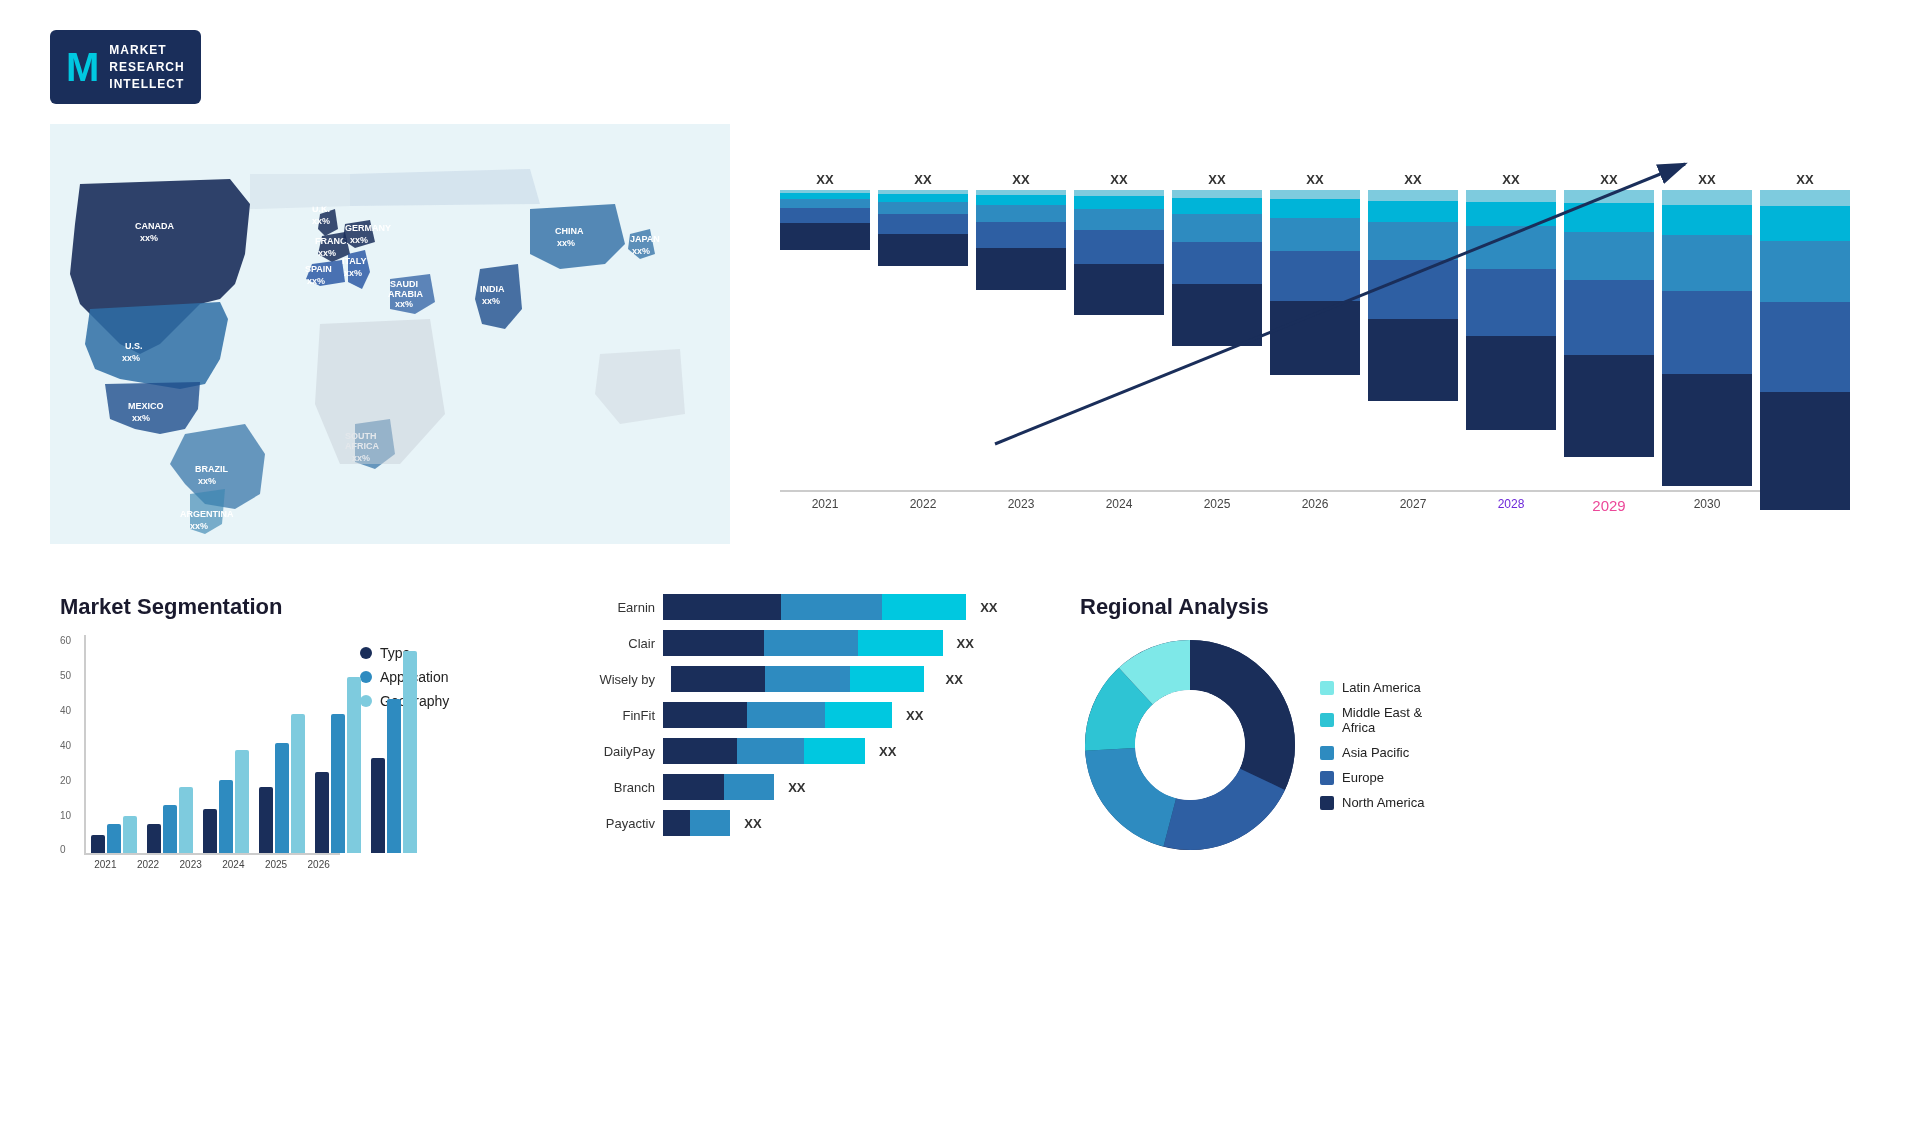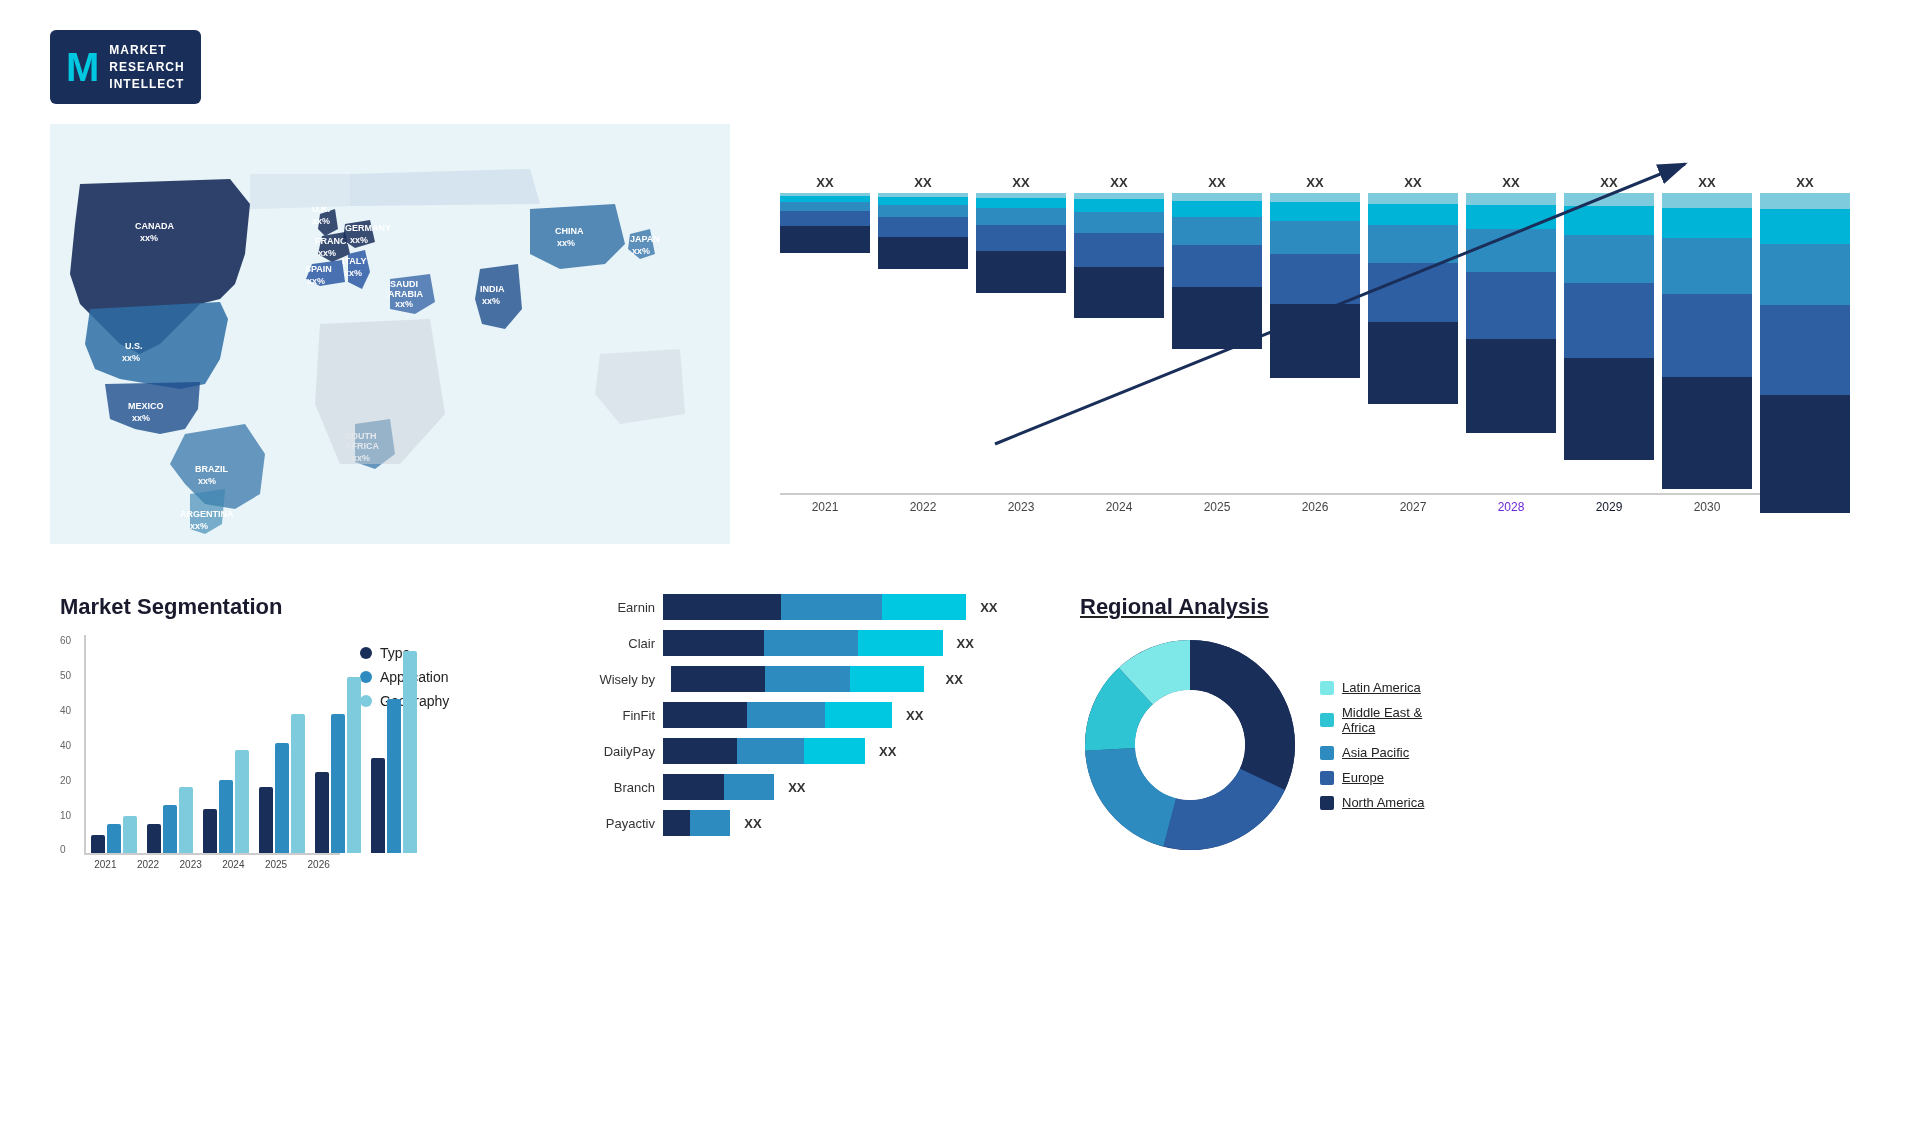--- a/index.html
+++ b/index.html
@@ -112,21 +112,20 @@
     }
 
     
     .players-section {
       padding: 10px;
     }
 
     
     .regional-section {
       padding: 10px;
-      text-decoration: underline;
     }
     .donut-area {
       display: flex;
       align-items: center;
       gap: 20px;
       margin-top: 10px;
     }
     .donut-legend {
       display: flex;
       flex-direction: column;
@@ -393,21 +392,21 @@
         </div>
         <div id="growth-x-labels" style="display:flex;gap:8px;padding-top:5px;">
             <div style="flex: 1 1 0%; text-align: center; font-size: 12px; color: rgb(68, 68, 68);">2021</div>
             <div style="flex: 1 1 0%; text-align: center; font-size: 12px; color: rgb(68, 68, 68);">2022</div>
             <div style="flex: 1 1 0%; text-align: center; font-size: 12px; color: rgb(68, 68, 68);">2023</div>
             <div style="flex: 1 1 0%; text-align: center; font-size: 12px; color: rgb(68, 68, 68);">2024</div>
             <div style="flex: 1 1 0%; text-align: center; font-size: 12px; color: rgb(68, 68, 68);">2025</div>
             <div style="flex: 1 1 0%; text-align: center; font-size: 12px; color: rgb(68, 68, 68);">2026</div>
             <div style="flex: 1 1 0%; text-align: center; font-size: 12px; color: rgb(68, 68, 68);">2027</div>
             <div style="flex: 1 1 0%; text-align: center; font-size: 12px; color: #6d28d9;">2028</div>
-            <div style="flex: 1 1 0%; text-align: center; font-size: 12px; color: #0f172a;">2029</div>
+            <div style="flex: 1 1 0%; text-align: center; font-size: 15px; color: #ec4899;">2029</div>
             <div style="flex: 1 1 0%; text-align: center; font-size: 12px; color: rgb(68, 68, 68);">2030</div>
             <div style="flex: 1 1 0%; text-align: center; font-size: 12px; color: rgb(68, 68, 68);">2031</div>
           </div>
       </div>
     </div>
   </div>
 
   <div class="bottom-grid">
 
     <div class="segment-section">

